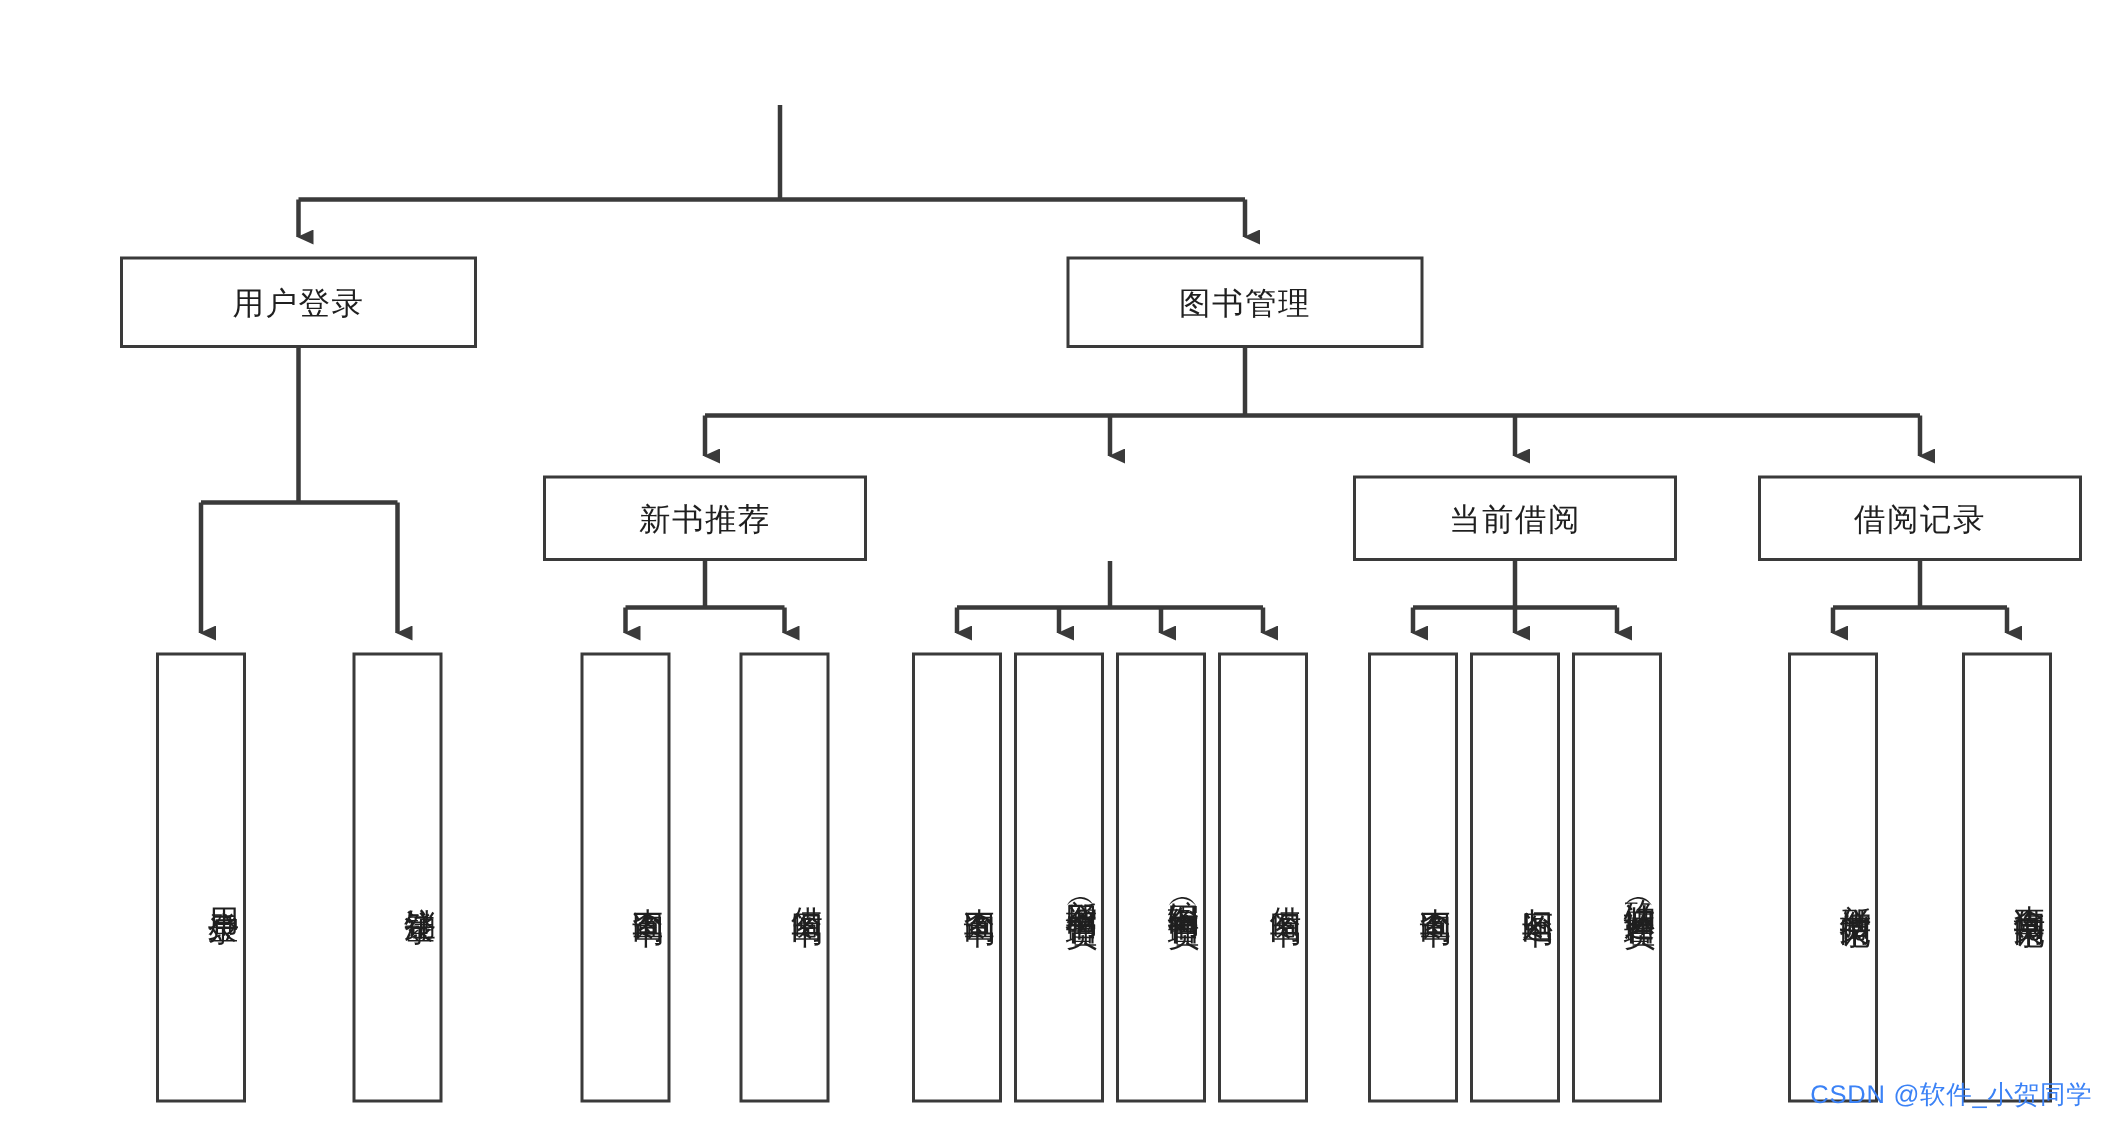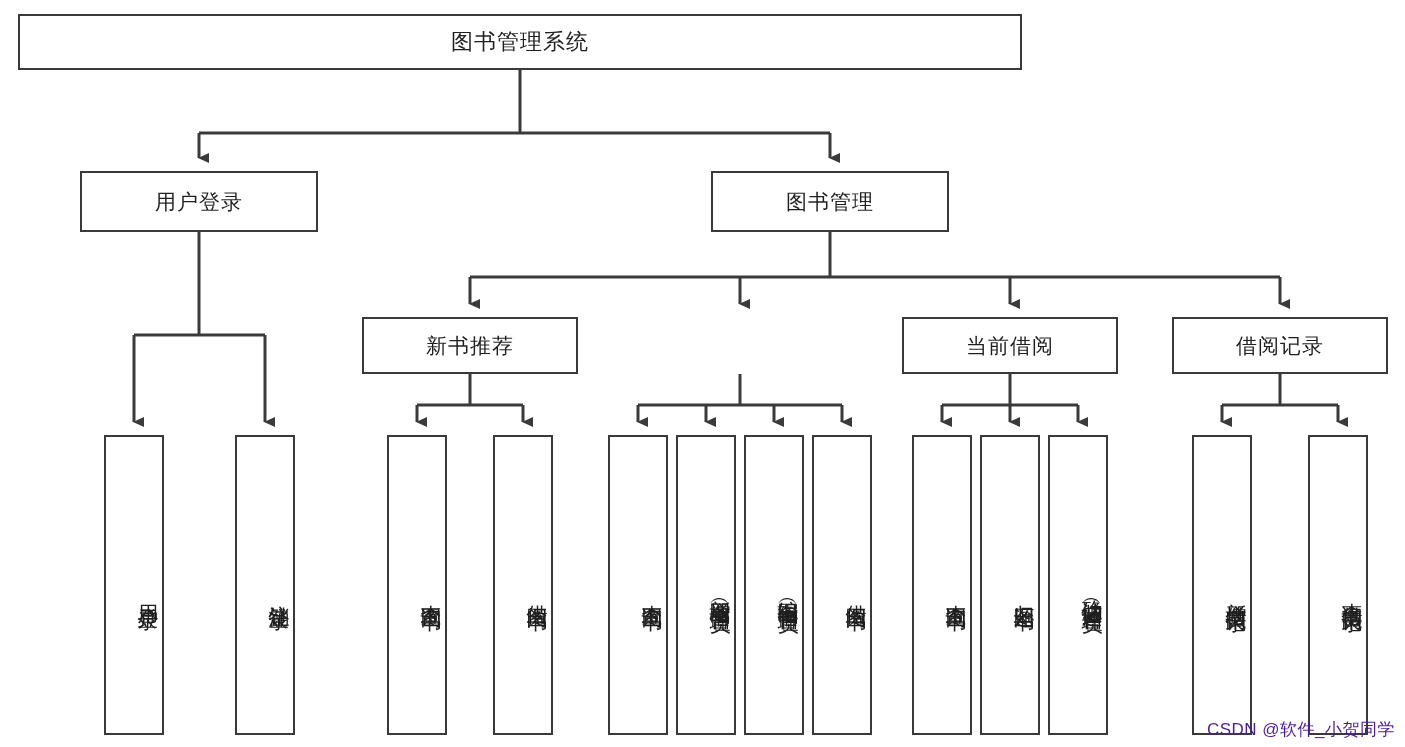--- a/index.html
+++ b/index.html
@@ -57,21 +57,21 @@
     white-space: nowrap;
   }
   .node.root {
     font-size: 22px;
   }
   .watermark {
     position: absolute;
     right: 10px;
     bottom: 6px;
     font-size: 17px;
-    color: #4c1d95;
+    color: #3b82f6;
     letter-spacing: 0.5px;
     z-index: 5;
     white-space: nowrap;
   }
 </style>
 </head>
 <body>
 
 <div id="canvas">
 
@@ -120,23 +120,20 @@
       <path d="M1010,405 L1010,422" marker-end="url(#arw)"></path>
       <path d="M1078,405 L1078,422" marker-end="url(#arw)"></path>
 
       <path d="M1280,374 L1280,405"></path>
       <path d="M1222,405 L1338,405"></path>
       <path d="M1222,405 L1222,422" marker-end="url(#arw)"></path>
       <path d="M1338,405 L1338,422" marker-end="url(#arw)"></path>
     </g>
   </svg>
 
-  <div class="node h root" style="left:18px; top:14px; width:1004px; height:56px;">
-    <span>图书管理系统</span>
-  </div>
 
   <div class="node h" style="left:80px; top:171px; width:238px; height:61px;">
     <span>用户登录</span>
   </div>
   <div class="node h" style="left:362px; top:317px; width:216px; height:57px;">
     <span>新书推荐</span>
   </div>
 
   <div class="node h" style="left:711px; top:171px; width:238px; height:61px;">
     <span>图书管理</span>

